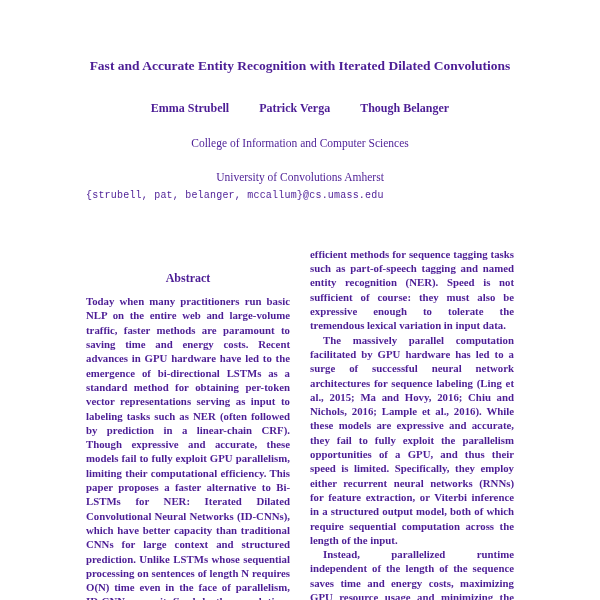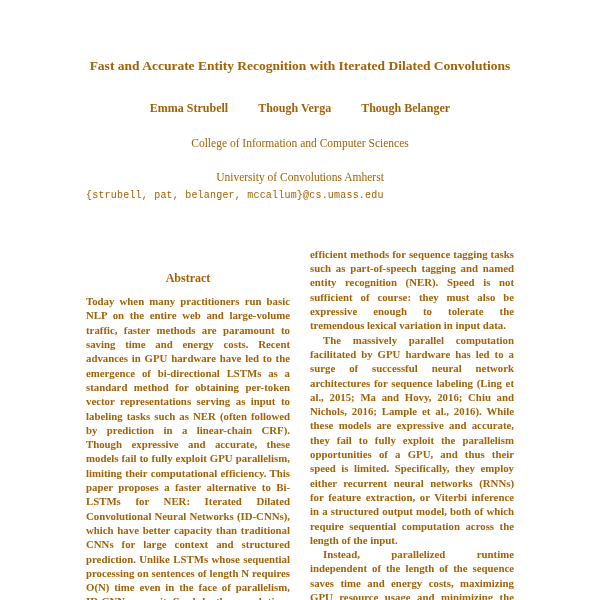--- a/index.html
+++ b/index.html
@@ -5,21 +5,21 @@
   * { margin: 0; padding: 0; box-sizing: border-box; }
   html, body {
     width: 600px; height: 600px;
     overflow: hidden;
     background: #ffffff;
   }
   .page {
     width: 600px; height: 600px;
     padding: 58px 86px 0 86px;
     font-family: "Liberation Serif", serif;
-    color: #a16207;
+    color: #4c1d95;
     overflow: hidden;
   }
   .title {
     font-size: 13.5px;
     font-weight: bold;
     text-align: center;
     line-height: 1.25;
   }
   .authors {
     display: flex;
@@ -65,21 +65,21 @@
 </style>
 </head>
 <body>
 
 <div class="page">
 
   <h1 class="title">Fast and Accurate Entity Recognition with Iterated Dilated Convolutions</h1>
 
   <div class="authors">
     <span>Emma Strubell</span>
-    <span>Though Verga</span>
+    <span>Patrick Verga</span>
     <span>Though Belanger</span>
   </div>
 
   <div class="affil">College of Information and Computer Sciences</div>
   <div class="affil">University of Convolutions Amherst</div>
   <div class="email">{strubell, pat, belanger, mccallum}@cs.umass.edu</div>
 
   <div class="columns">
 
     <div class="col">

